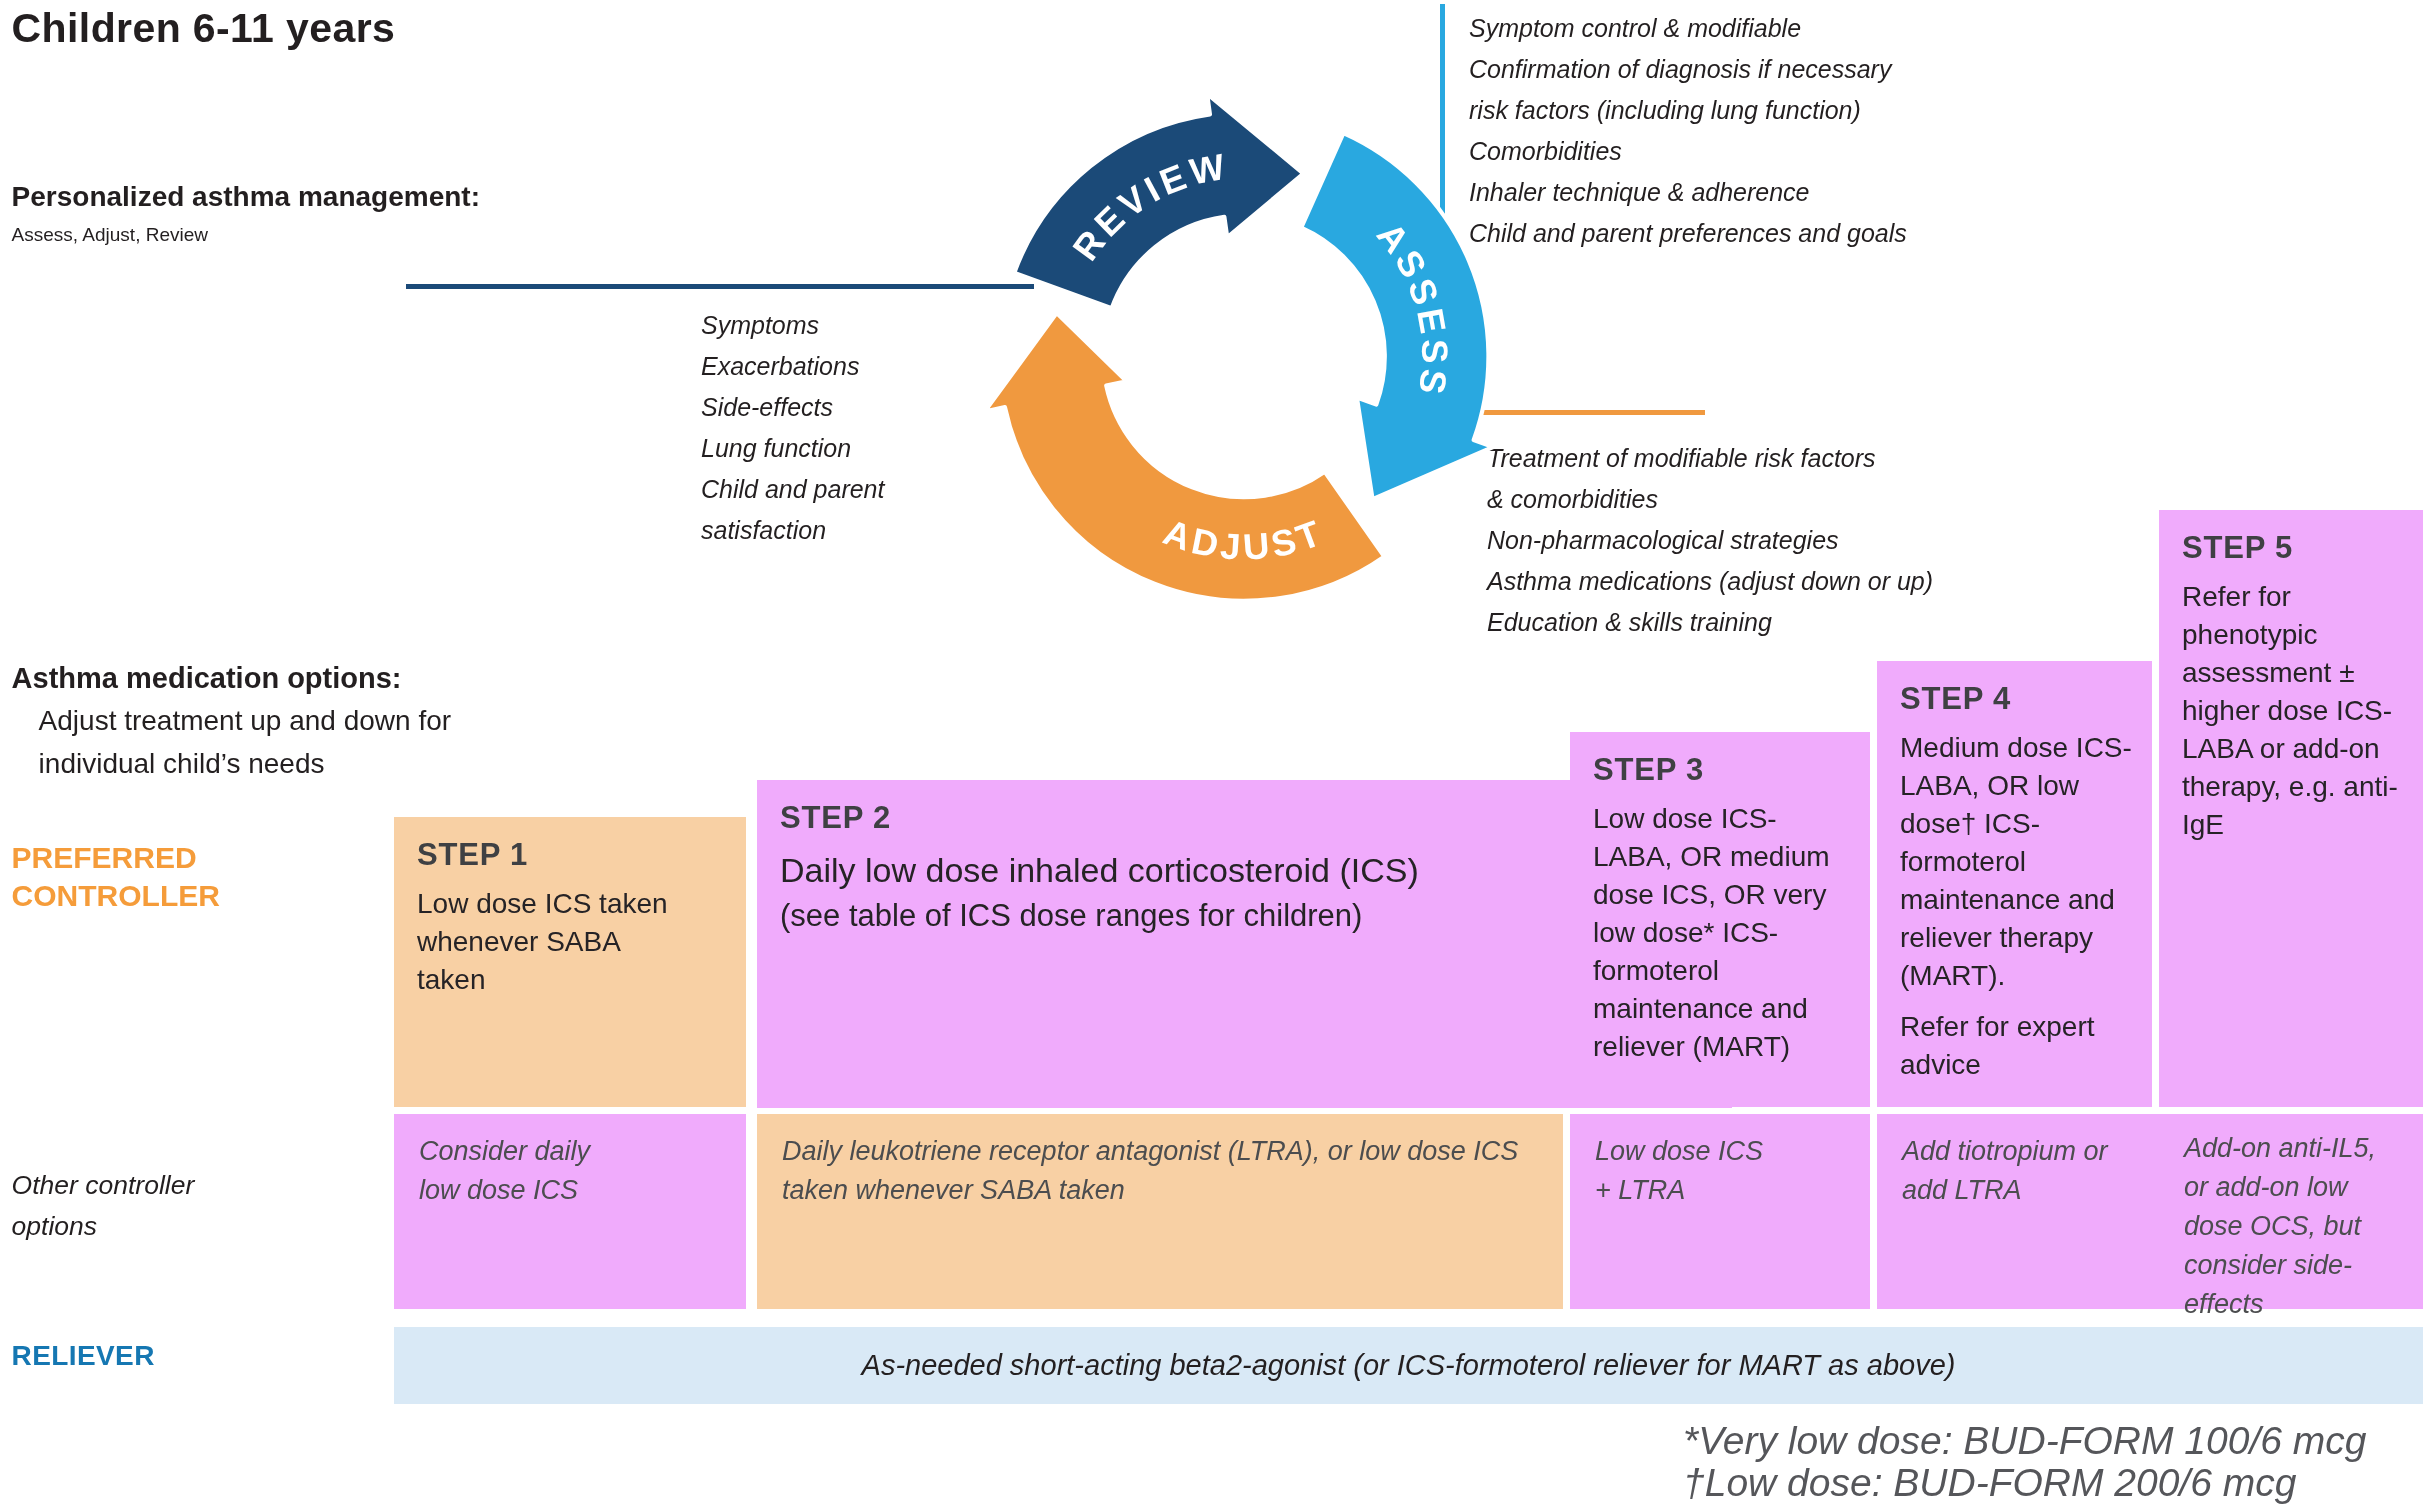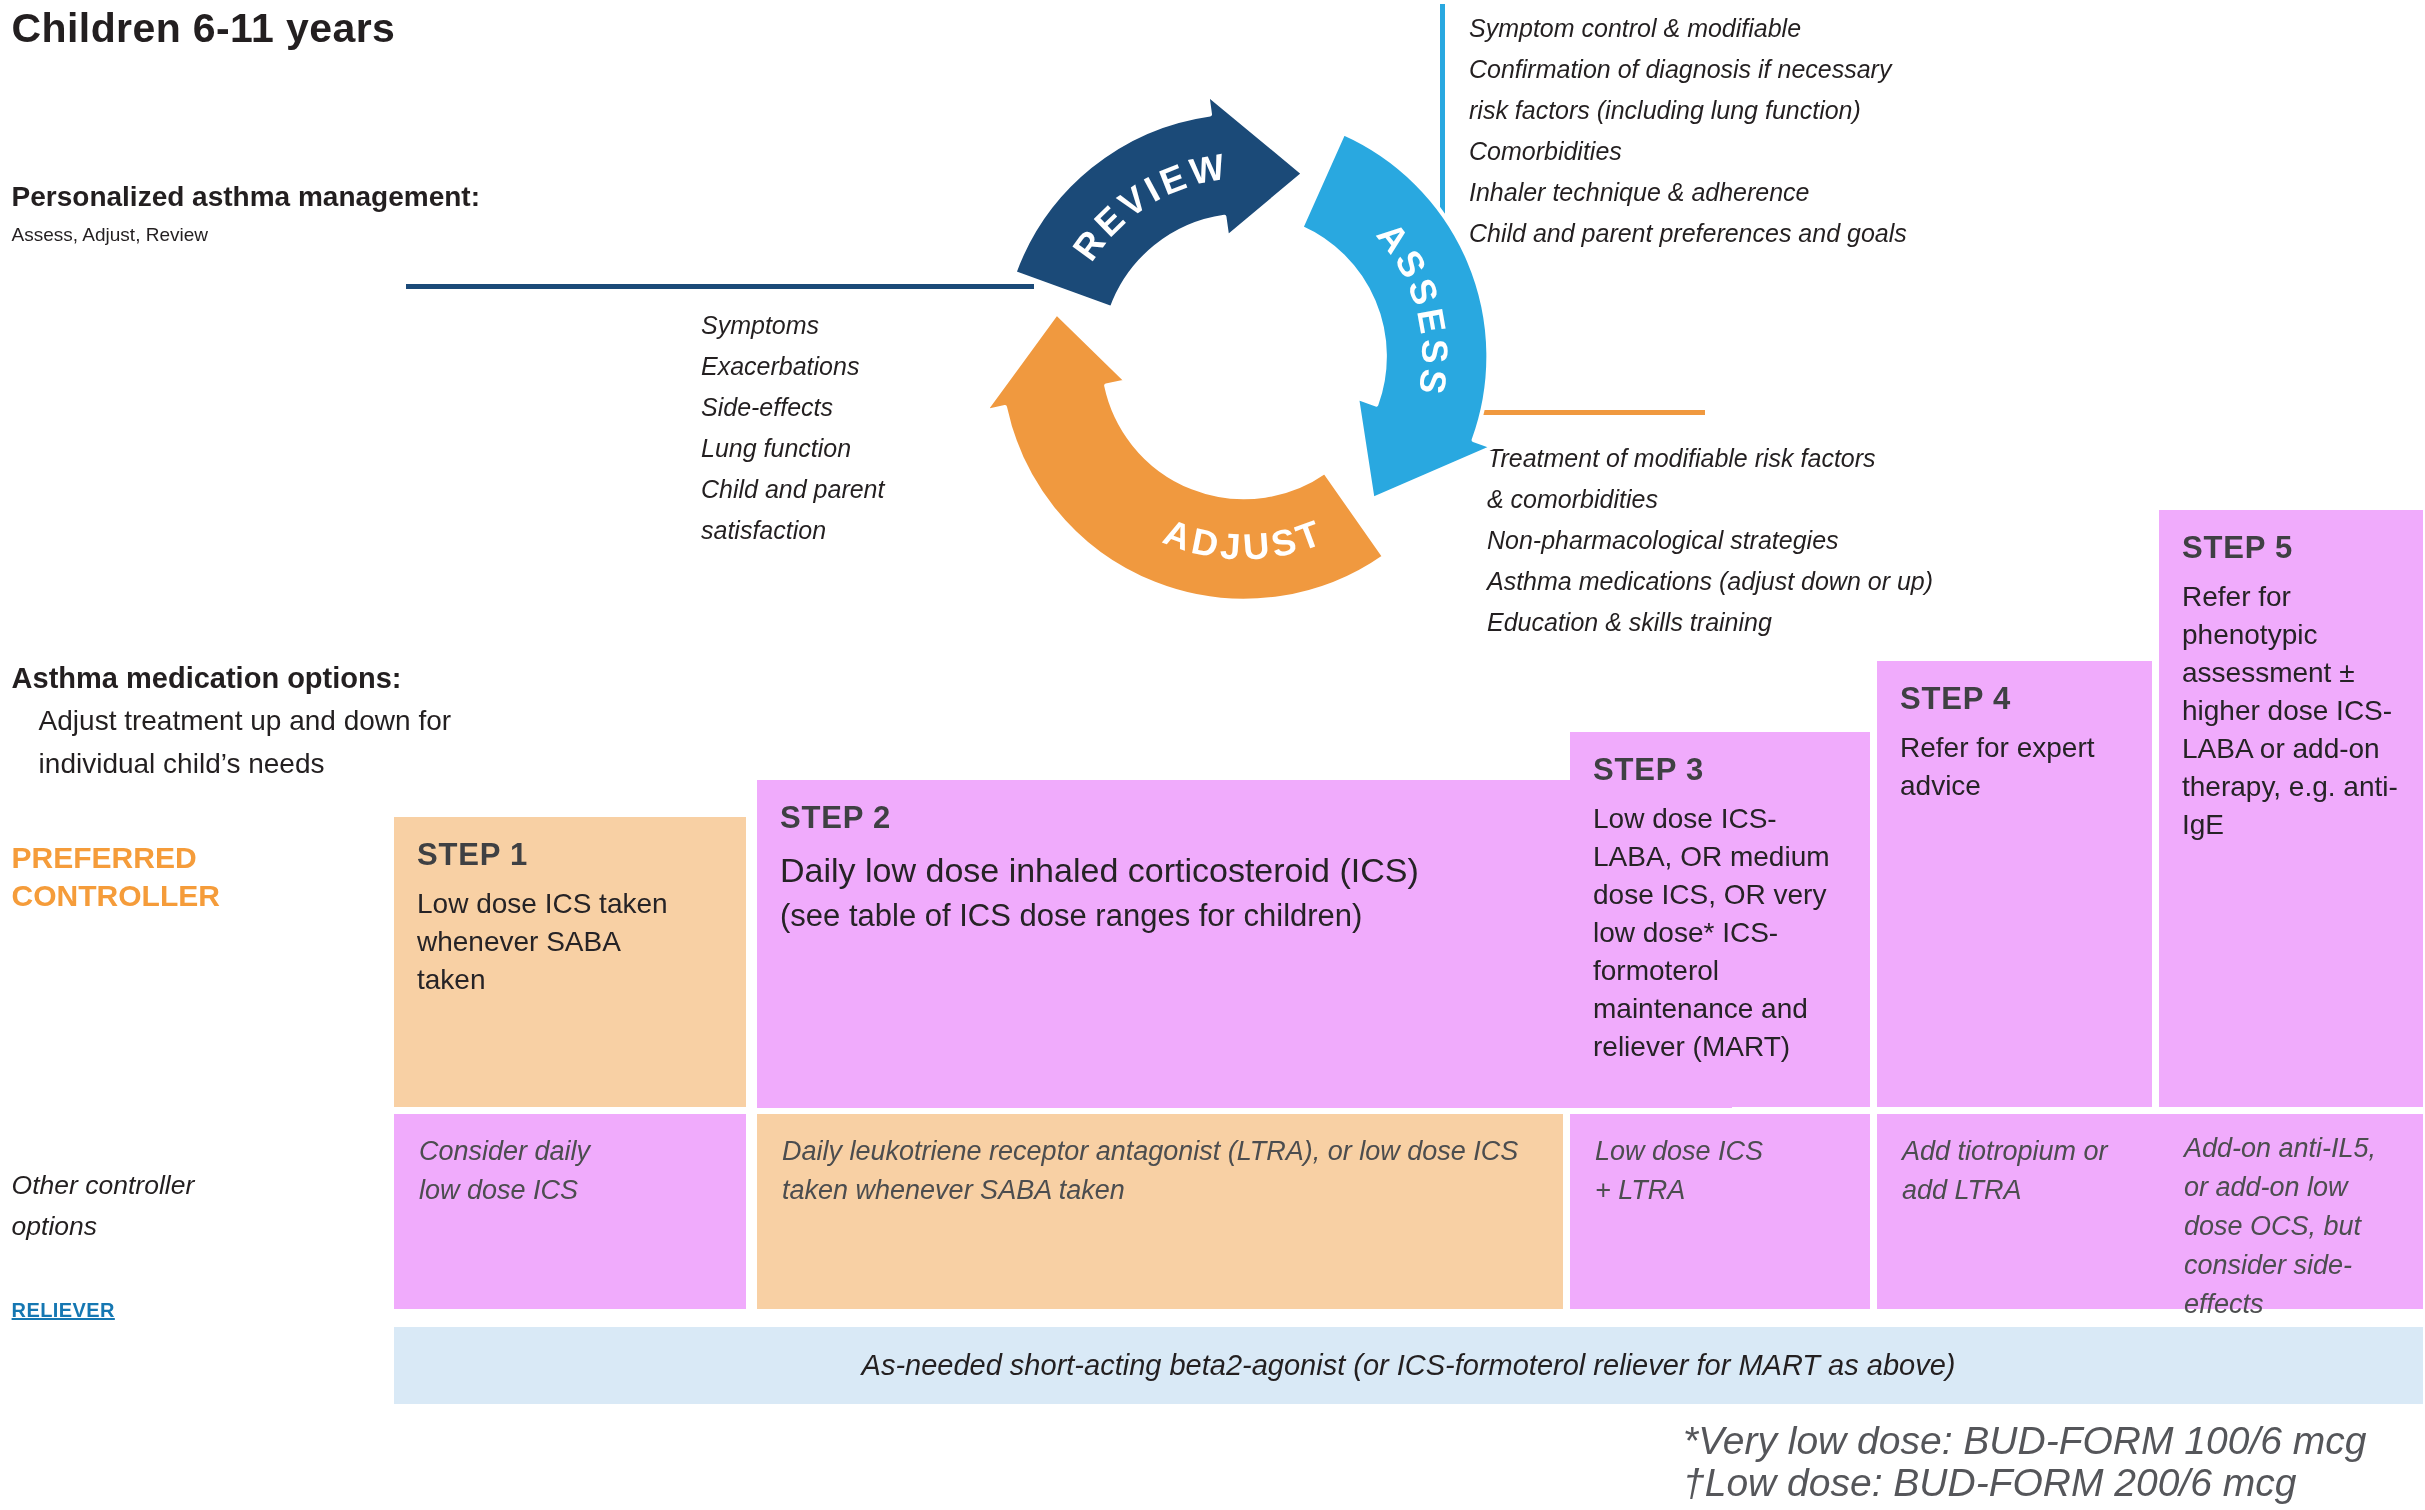--- a/index.html
+++ b/index.html
@@ -14,21 +14,21 @@
   #mgmt{left:11.6px; top:178px;}
   #mgmt .h{font-size:28px; font-weight:bold; line-height:38px;}
   #mgmt .s{font-size:19px; line-height:38px;}
   #med-options{left:11.6px; top:658px; width:464px;}
   #med-options .h{font-size:29px; font-weight:bold; line-height:41px;}
   #med-options .s{font-size:28px; line-height:43px; width:415px;margin-left:27px;}
   #pref-controller{left:11.6px; top:839px;}
   #pref-controller .lbl{font-size:30px; font-weight:bold; color:#f59c3a; line-height:38px; width:240px;}
   #pref-controller .desc{font-size:26px; line-height:38px; width:282px; margin-top:8.3px;}
   #other-label{left:11.6px; top:1165px; font-style:italic; font-size:26.5px; line-height:41px; width:224px;}
-  #reliever-label{left:11.6px; top:1299px; font-size:20px; font-weight:bold; color:#1577b2; letter-spacing:0.4px;text-decoration:underline;}
+  #reliever-label{left:11.6px; top:1340px; font-size:28px; font-weight:bold; color:#1577b2; letter-spacing:0.4px;}
 
   
   .notes{font-style:italic; font-size:25px; line-height:41px; color:#231f20;}
   #assess-notes{left:1469px; top:8.3px;}
   #review-notes{left:701px; top:305px;}
   #adjust-notes{left:1487px; top:438px;}
 
   
   #line-review{left:406px; top:284px; width:628px; height:5px; background:#1b4a78;}
   #line-assess{left:1440px; top:4.1px; width:5px; height:234px; background:#29a8e0;}
@@ -162,20 +162,21 @@
   </div>
   <div class="box fill-mid" id="step3">
     <div class="step-head">STEP 3</div>
     <div class="pref-list">
         <div>Low dose ICS-LABA, OR medium dose ICS, OR very low dose* ICS-formoterol maintenance and reliever (MART)</div>
       </div>
   </div>
   <div class="box fill-mid" id="step4">
     <div class="step-head">STEP 4</div>
     <div class="pref-list">
+        <div>Medium dose ICS-LABA, OR low dose† ICS-formoterol maintenance and reliever therapy (MART).</div>
         <div>Refer for expert advice</div>
       </div>
   </div>
   <div class="box fill-mid" id="step5">
     <div class="step-head">STEP 5</div>
     <div class="pref-list">
         <div>Refer for phenotypic assessment ± higher dose ICS-LABA or add-on therapy, e.g. anti-IgE</div>
       </div>
   </div>
 

